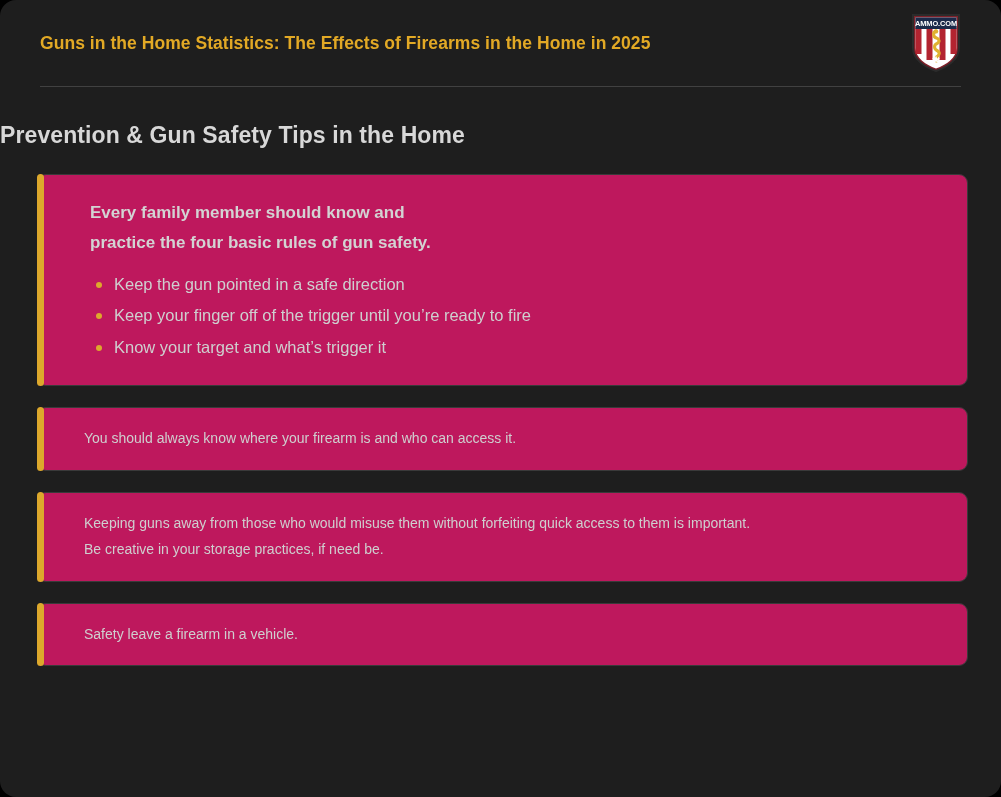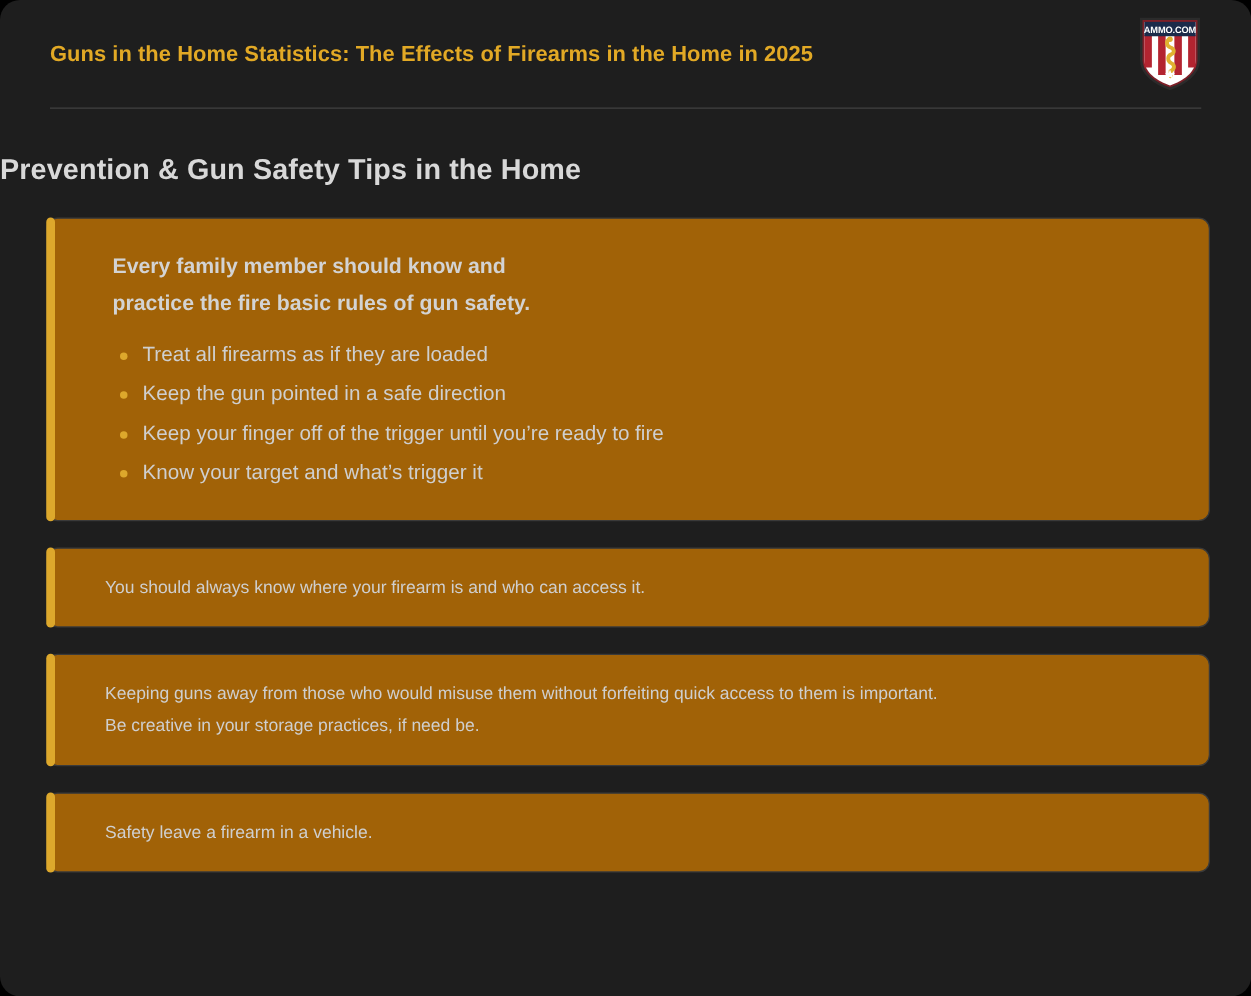--- a/index.html
+++ b/index.html
@@ -78,21 +78,21 @@
   .cards {
     margin-top: 25px;
     padding: 0 33px 0 37px;
     display: flex;
     flex-direction: column;
     gap: 21px;
   }
 
   .card {
     position: relative;
-    background: #a16207;
+    background: #be185d;
     border: 1px solid #3a3a3a;
     border-radius: 9px;
     box-sizing: border-box;
     padding: 18px 22px 18px 46px;
   }
   .card::before {
     content: "";
     position: absolute;
     left: -1px;
     top: -1px;
@@ -175,24 +175,23 @@
   </div>
   <div class="divider"></div>
 
   <h2 class="section-heading">Prevention &amp; Gun Safety Tips in the Home</h2>
 
   <div class="cards">
 
     <div class="card card-rules">
       <div class="rules-intro">
         <span>Every family member should know and</span>
-        <span>practice the fire basic rules of gun safety.</span>
+        <span>practice the four basic rules of gun safety.</span>
       </div>
       <ul class="rules-list">
-        <li>Treat all firearms as if they are loaded</li>
         <li>Keep the gun pointed in a safe direction</li>
         <li>Keep your finger off of the trigger until you’re ready to fire</li>
         <li>Know your target and what’s trigger it</li>
       </ul>
     </div>
 
     <div class="card">
       <p class="card-text">You should always know where your firearm is and who can access it.</p>
     </div>
 

